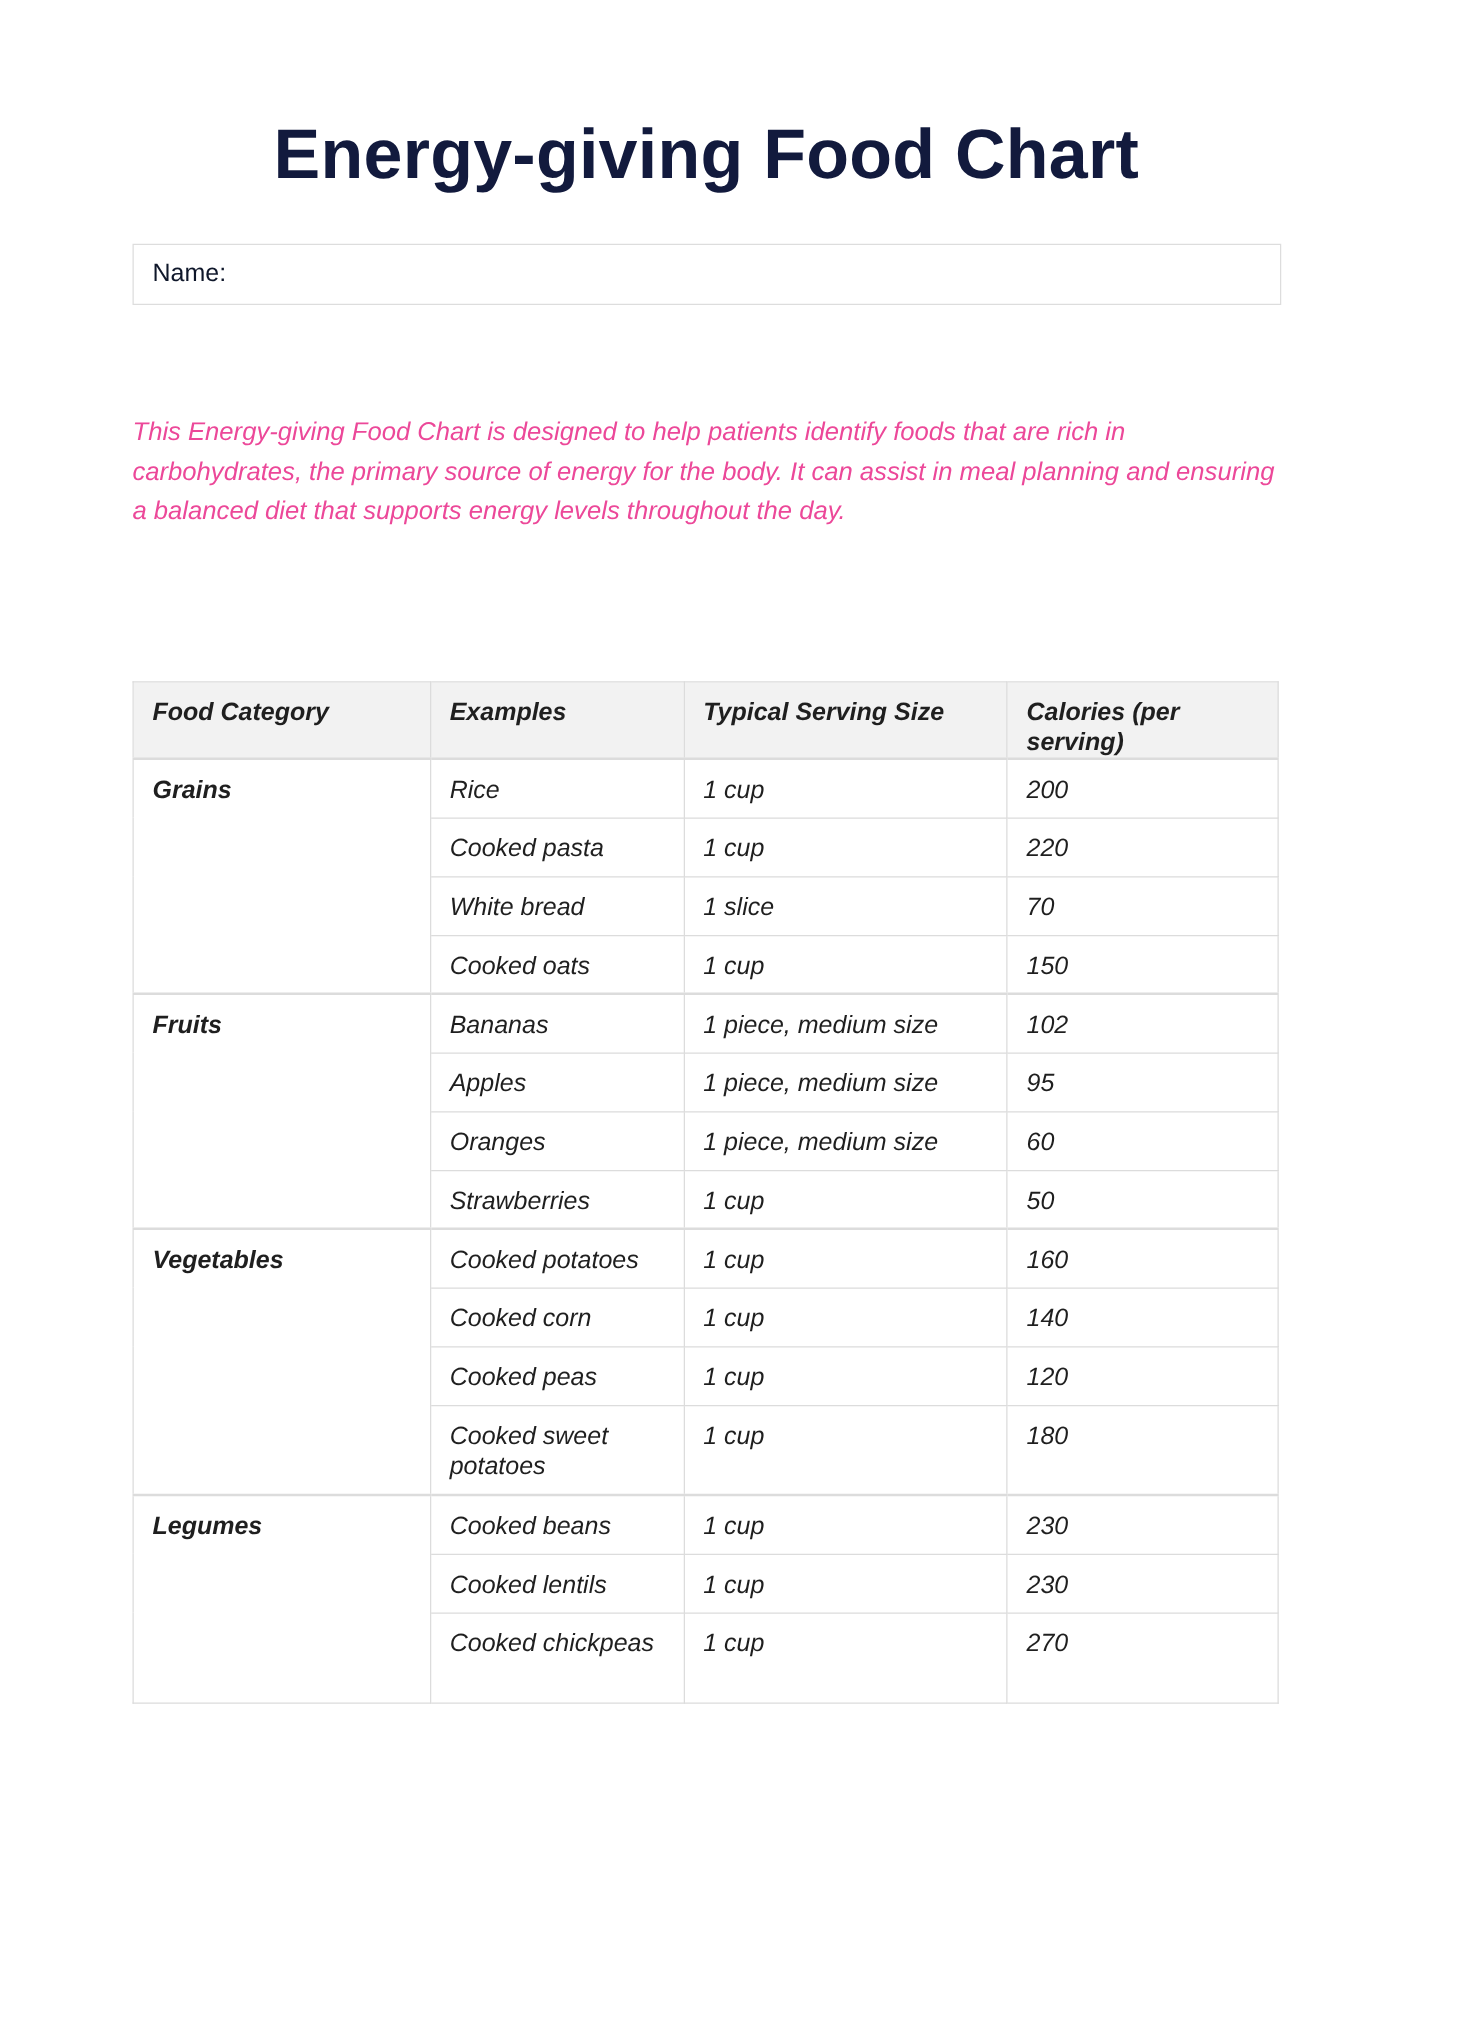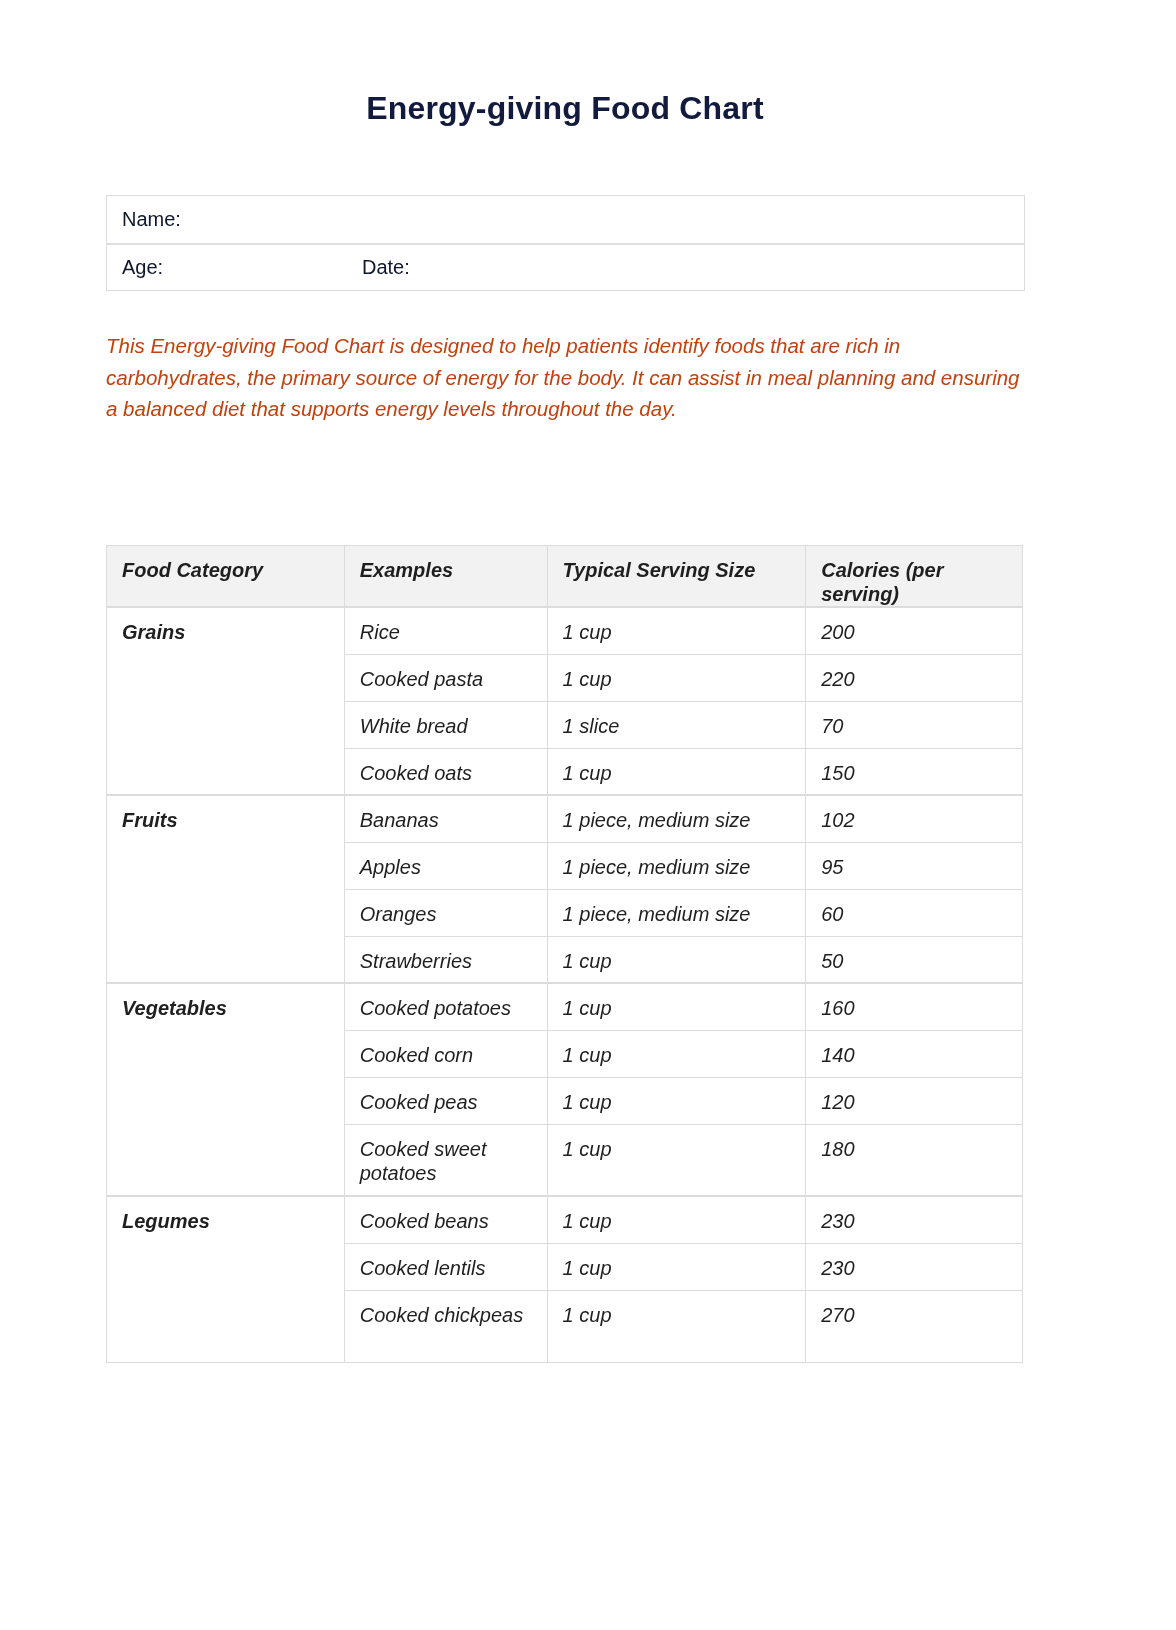--- a/index.html
+++ b/index.html
@@ -1,44 +1,40 @@
 <!DOCTYPE html>
 <html><head>
   <meta charset="utf-8">
   <style>
     html, body { margin: 0; padding: 0; background: #ffffff; }
     body { width: 1176px; height: 1630px; position: relative; font-family: "Liberation Sans", sans-serif; color: #1f1f1f; }
-    .title { position: absolute; left: 0; top: 90px; width: 1130px; text-align: center; font-size: 32px; font-weight: bold; color: #121a3d; margin: 0; letter-spacing: 0.2px; }
+    .title { position: absolute; left: 0; top: 90px; width: 1130px; text-align: center; font-size: 56px; font-weight: bold; color: #121a3d; margin: 0; letter-spacing: 0.2px; }
     .info { position: absolute; left: 106px; top: 195px; width: 917px; border: 1px solid #dddddd; border-collapse: collapse; }
     .info-row { height: 47px; display: flex; align-items: center; padding-left: 15px; font-size: 20px; color: #0f172a; box-sizing: border-box; }
     .info-row + .info-row { border-top: 2px solid #dedede; }
     .age-label { width: 240px; }
-    .intro { position: absolute; left: 106px; top: 330px; width: 925px; font-style: italic; font-size: 20.5px; line-height: 31.5px; color: #c2410c; }
+    .intro { position: absolute; left: 106px; top: 330px; width: 925px; font-style: italic; font-size: 20.5px; line-height: 31.5px; color: #ec4899; }
     .intro p { margin: 0 0 17px 0; }
     table.food { position: absolute; left: 106px; top: 545px; width: 917px; border-collapse: collapse; font-size: 20px; }
     table.food th, table.food td { border: 1px solid #dcdcdc; text-align: left; vertical-align: top; padding: 12px 15px 0 15px; line-height: 24px; font-style: italic; }
     table.food th { background: #f2f2f2; font-weight: bold; height: 60px; box-sizing: border-box; padding-top: 12px; }
     table.food td { height: 47px; box-sizing: border-box; }
     table.food tr.tall td { height: 72px; }
     table.food td.cat { font-weight: bold; margin-top: 44px; }
     table.food tr.row-sep td { border-top: 2px solid #dcdcdc; }
     col.c1 { width: 238px; } col.c2 { width: 203px; } col.c3 { width: 259px; } col.c4 { width: 217px; }
   </style>
 </head>
 <body>
 
 <h1 class="title">Energy-giving Food Chart</h1>
 
 <div class="info">
   <div class="info-row">
     <span>Name:</span>
-  </div>
-  <div class="info-row">
-    <span class="age-label">Age:</span>
-    <span>Date:</span>
   </div>
 </div>
 
 <div class="intro">
   <p>This Energy-giving Food Chart is designed to help patients identify foods that are rich in carbohydrates, the primary source of energy for the body. It can assist in meal planning and ensuring a balanced diet that supports energy levels throughout the day.</p>
 </div>
 
 <table class="food">
   <colgroup>
       <col class="c1">

